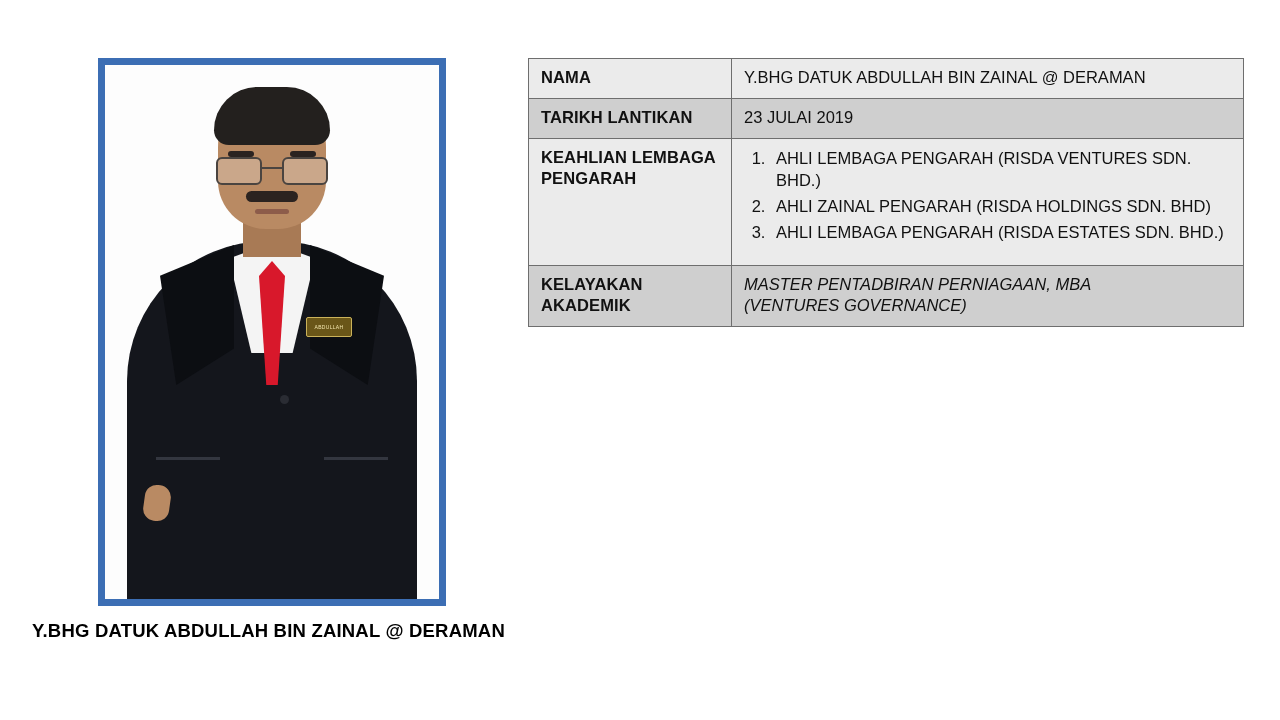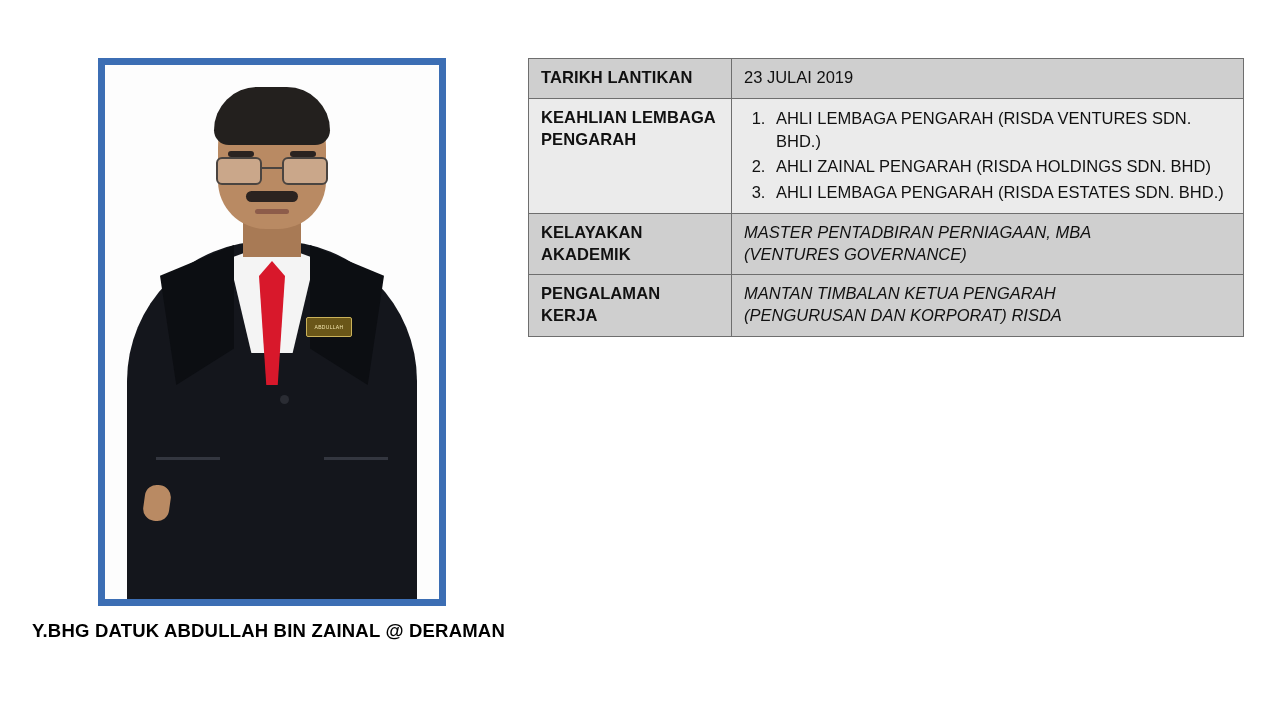--- a/index.html
+++ b/index.html
@@ -257,21 +257,21 @@
   ol.dir-list {
     margin: 0;
     padding: 0 0 0 26px;
     list-style-position: outside;
   }
   ol.dir-list li {
     margin: 0 0 3px 0;
     padding-left: 6px;
     line-height: 1.38;
   }
-  ol.dir-list li:last-child { margin-bottom: 0; }
+  ol.dir-list li:last-child { margin-bottom: 12px; }
 
   .value .sub {
     display: block;
     font-style: italic;
   }
 </style>
 </head>
 <body>
 
 <div class="photo-frame">
@@ -300,20 +300,24 @@
       <div class="p-pocket-r"></div>
       <div class="p-hand"></div>
     </div>
   </div>
 </div>
 
 <div class="caption">Y.BHG  DATUK ABDULLAH BIN  ZAINAL @ DERAMAN</div>
 
 <table class="info-table">
   <tbody>
+    <tr class="row-a">
+      <td class="label">NAMA</td>
+      <td class="value">Y.BHG DATUK ABDULLAH BIN ZAINAL @ DERAMAN</td>
+    </tr>
 
     <tr class="row-b">
       <td class="label">
         <span class="sub">TARIKH</span>
         <span class="sub">LANTIKAN</span>
       </td>
       <td class="value">23 JULAI 2019</td>
     </tr>
 
     <tr class="row-a">
@@ -336,24 +340,14 @@
         <span class="sub">KELAYAKAN</span>
         <span class="sub">AKADEMIK</span>
       </td>
       <td class="value">
         <span class="sub">MASTER PENTADBIRAN PERNIAGAAN, MBA</span>
         <span class="sub">(VENTURES GOVERNANCE)</span>
       </td>
     </tr>
 
 
-    <tr class="row-b">
-      <td class="label">
-        <span class="sub">PENGALAMAN</span>
-        <span class="sub">KERJA</span>
-      </td>
-      <td class="value">
-        <span class="sub">MANTAN TIMBALAN KETUA PENGARAH</span>
-        <span class="sub">(PENGURUSAN DAN KORPORAT) RISDA</span>
-      </td>
-    </tr>
   </tbody>
 </table>
 
 </body></html>

